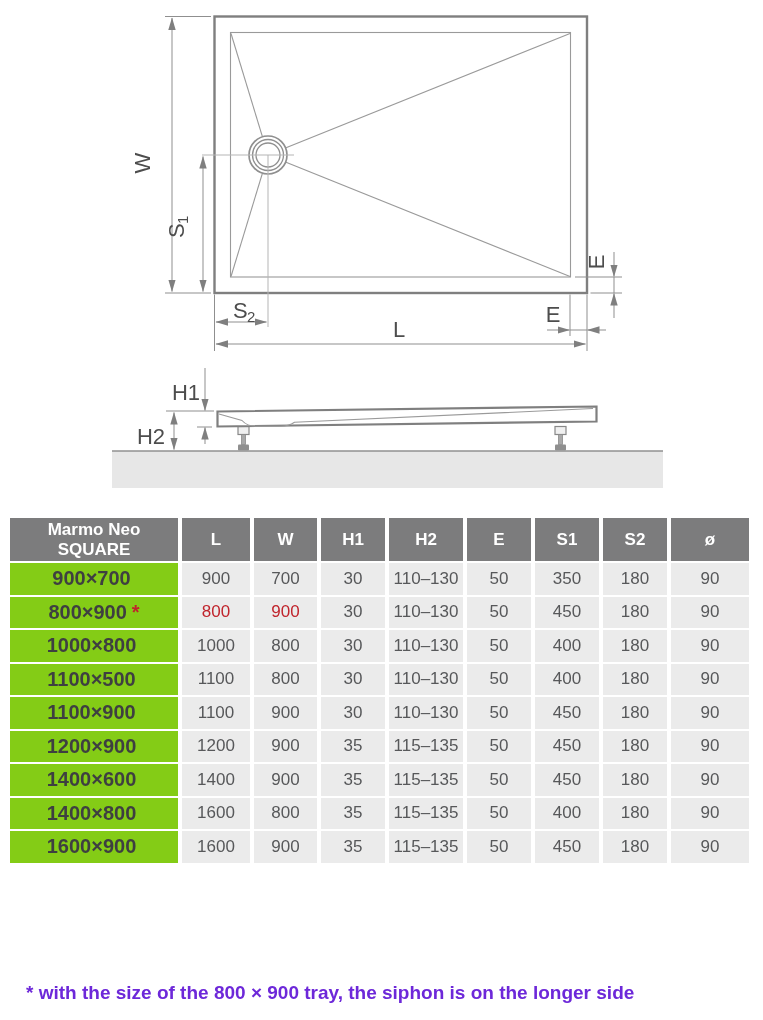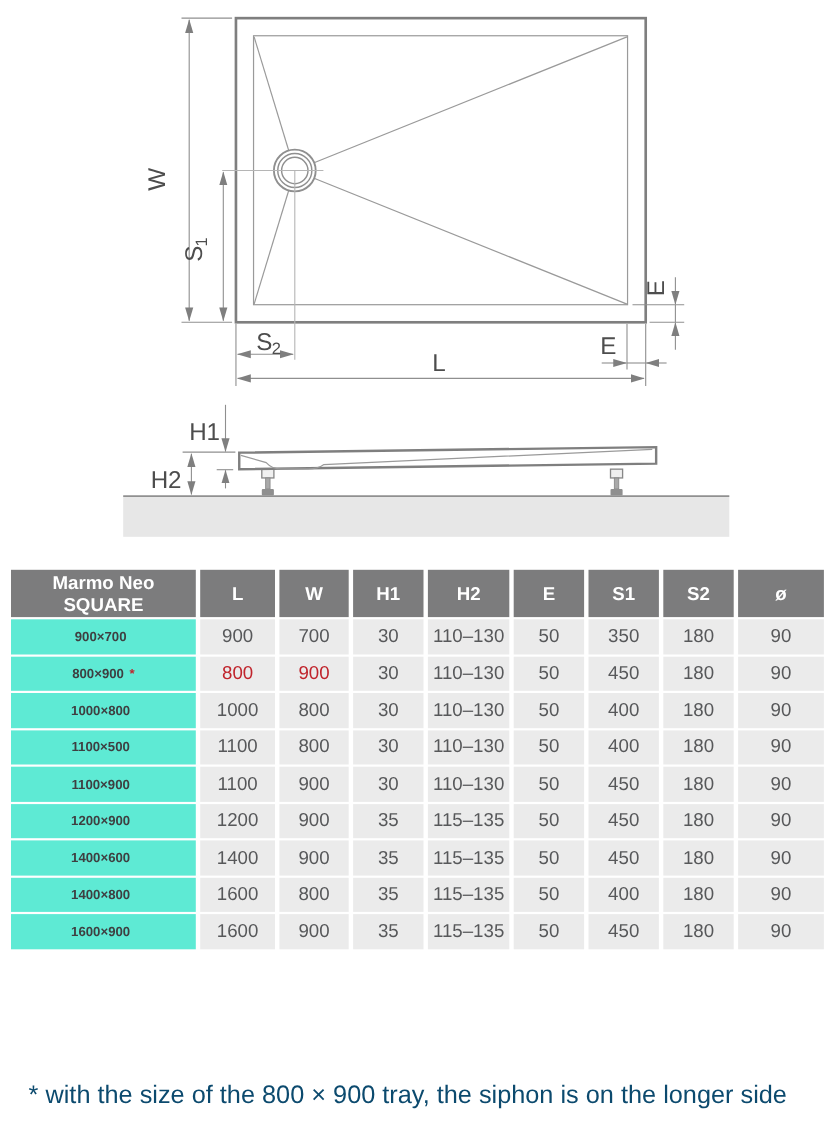--- a/index.html
+++ b/index.html
@@ -20,27 +20,27 @@
   }
   table.tbl th{
     background:#7c7c7d;color:#ffffff;font-size:17px;font-weight:bold;
     height:43px;text-align:center;vertical-align:middle;padding:0 2px;
   }
   table.tbl td{
     background:#ebebeb;color:#57585a;font-size:17px;height:31.5px;
     text-align:center;vertical-align:middle;padding:0 2px;white-space:nowrap;
   }
   table.tbl td.size{
-    background:#5eead4;color:#3e3f41;font-size:12px;font-weight:bold;
+    background:#84cc16;color:#3e3f41;font-size:20px;font-weight:bold;
   }
   .red{color:#c0242c !important;}
   .star{color:#c0242c;margin-left:5px;font-weight:bold;}
   .footnote{
     position:absolute;left:26px;top:982px;
-    font-size:23px;font-weight:normal;color:#0c4a6e;white-space:nowrap;
+    font-size:19px;font-weight:bold;color:#6d28d9;white-space:nowrap;
   }
 </style>
 </head>
 <body>
 
 <svg width="763" height="512" viewBox="0 0 763 512">
   <defs>
     <marker id="aE" markerWidth="13" markerHeight="9" refX="12" refY="4.5" orient="auto" markerUnits="userSpaceOnUse">
       <path d="M12.5,4.5 L0,0.8 L0,8.2 Z" fill="#7f7f7f"></path>
     </marker>

